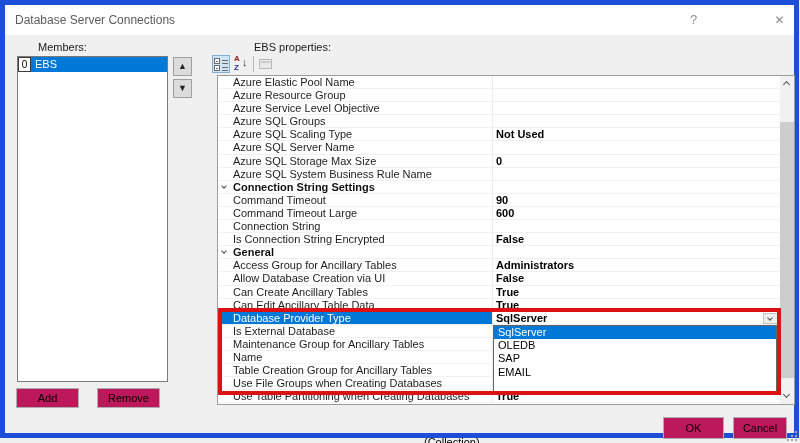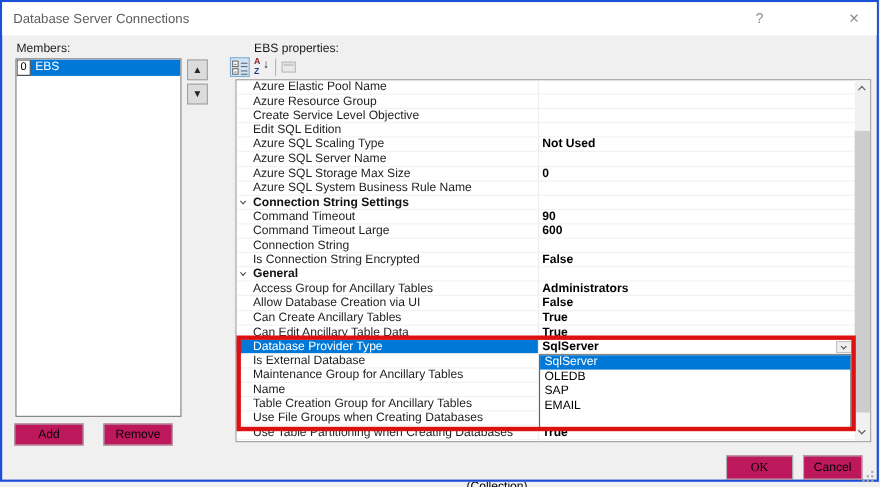--- a/index.html
+++ b/index.html
@@ -4,50 +4,50 @@
 <style>
   * { margin:0; padding:0; box-sizing:border-box; }
   html,body { width:800px; height:443px; overflow:hidden; background:#f0f0f0;
               font-family:"Liberation Sans", sans-serif; position:relative; }
 
   
   .bg-text { position:absolute; left:424px; top:436px; font-size:11px; color:#000; z-index:0; }
 
   
   .dialog { position:absolute; left:0; top:0; width:799px; height:438px;
-            background:#f0f0f0; border:2px solid #1d4ed8; z-index:1; }
+            background:#f0f0f0; border:5px solid #1d4ed8; z-index:1; }
   .titlebar { position:absolute; left:0; top:0; width:100%; height:30px; background:#ffffff; }
   .title { position:absolute; left:10px; top:8px; font-size:12px; color:#5c5c5c; white-space:nowrap; }
   .cap-btn { position:absolute; top:0; width:45px; height:30px; text-align:center;
              line-height:30px; font-size:13px; color:#8e8e8e; cursor:default; }
   .help-btn { left:666px; }
   .close-btn { left:752px; font-size:12px; }
 
-  .small-label { position:absolute; font-size:11px; color:#1b1b1b; white-space:nowrap; }
+  .small-label { position:absolute; font-size:11px; color:#1b1b1b; white-space:nowrap;margin-left:20px; }
 
   
   .members-list { position:absolute; left:12px; top:51px; width:151px; height:326px;
                   background:#fff; border:1px solid #7a7a7a; overflow:hidden; }
   .member-row { display:flex; height:15px; }
   .member-index { width:13px; height:15px; border:1px solid #3c3c3c; background:#fff;
                   font-size:10px; line-height:13px; text-align:center; color:#000; }
   .member-name { flex:1; background:#0078d7; color:#fff; font-size:11px;
                  line-height:15px; padding-left:4px; }
 
   .updown { position:absolute; left:168px; width:19px; height:19px; background:#dcdcdc;
             border:1px solid #a0a0a0; font-size:9px; color:#222; text-align:center;
             line-height:17px; cursor:default; }
   .btn-up { top:52px; } .btn-down { top:74px; }
 
   .win-btn { position:absolute; background:#be185d; border:1px solid #adadad;
              font-size:11px; color:#000; text-align:center; font-family:"Liberation Sans",sans-serif;
              cursor:default; }
   .btn-add    { left:11px;  top:383px; width:63px; height:20px; line-height:18px; }
   .btn-remove { left:92px;  top:383px; width:63px; height:20px; line-height:18px; }
-  .btn-ok     { left:658px; top:412px; width:61px; height:22px; line-height:20px;font-family:Liberation Serif, serif; }
+  .btn-ok     { left:658px; top:412px; width:61px; height:22px; line-height:20px; }
   .btn-cancel { left:728px; top:412px; width:54px; height:22px; line-height:20px; }
 
   
   .tb-btn { position:absolute; top:50px; width:18px; height:18px; }
   .tb-cat { left:207px; background:#cfe4f7; border:1px solid #84aed1; }
   .tb-az  { left:228px; }
   .tb-sep { position:absolute; left:248px; top:51px; width:1px; height:16px; background:#b5b5b5; }
   .tb-pages { left:252px; }
   .cat-box { position:absolute; width:6px; height:6px; border:1px solid #6a6a6a; background:#fff; }
   .cat-box::after { content:''; position:absolute; left:1px; top:2px; width:2px; height:1px; background:#6a6a6a; }
@@ -155,25 +155,25 @@
     <div class="pg-rows">
         <div class="pg-row">
           <div class="pg-name">Azure Elastic Pool Name</div>
           <div class="pg-value"></div>
         </div>
         <div class="pg-row">
           <div class="pg-name">Azure Resource Group</div>
           <div class="pg-value"></div>
         </div>
         <div class="pg-row">
-          <div class="pg-name">Create Service Level Objective</div>
-          <div class="pg-value"></div>
-        </div>
-        <div class="pg-row">
-          <div class="pg-name">Edit SQL Edition</div>
+          <div class="pg-name">Azure Service Level Objective</div>
+          <div class="pg-value"></div>
+        </div>
+        <div class="pg-row">
+          <div class="pg-name">Azure SQL Groups</div>
           <div class="pg-value"></div>
         </div>
         <div class="pg-row">
           <div class="pg-name">Azure SQL Scaling Type</div>
           <div class="pg-value">Not Used</div>
         </div>
         <div class="pg-row">
           <div class="pg-name">Azure SQL Server Name</div>
           <div class="pg-value"></div>
         </div>

